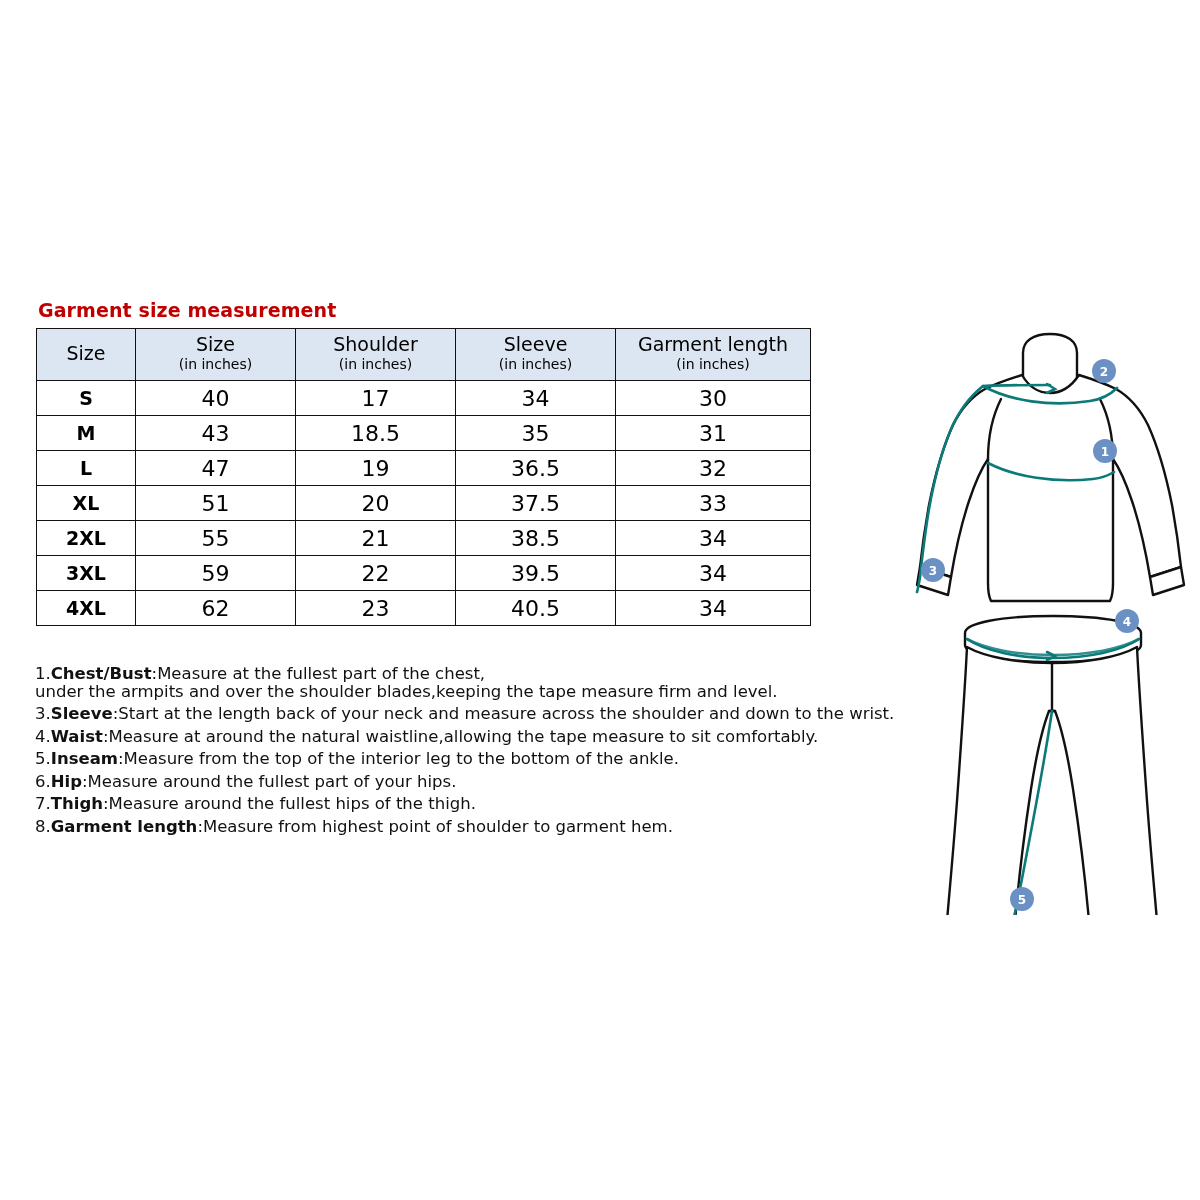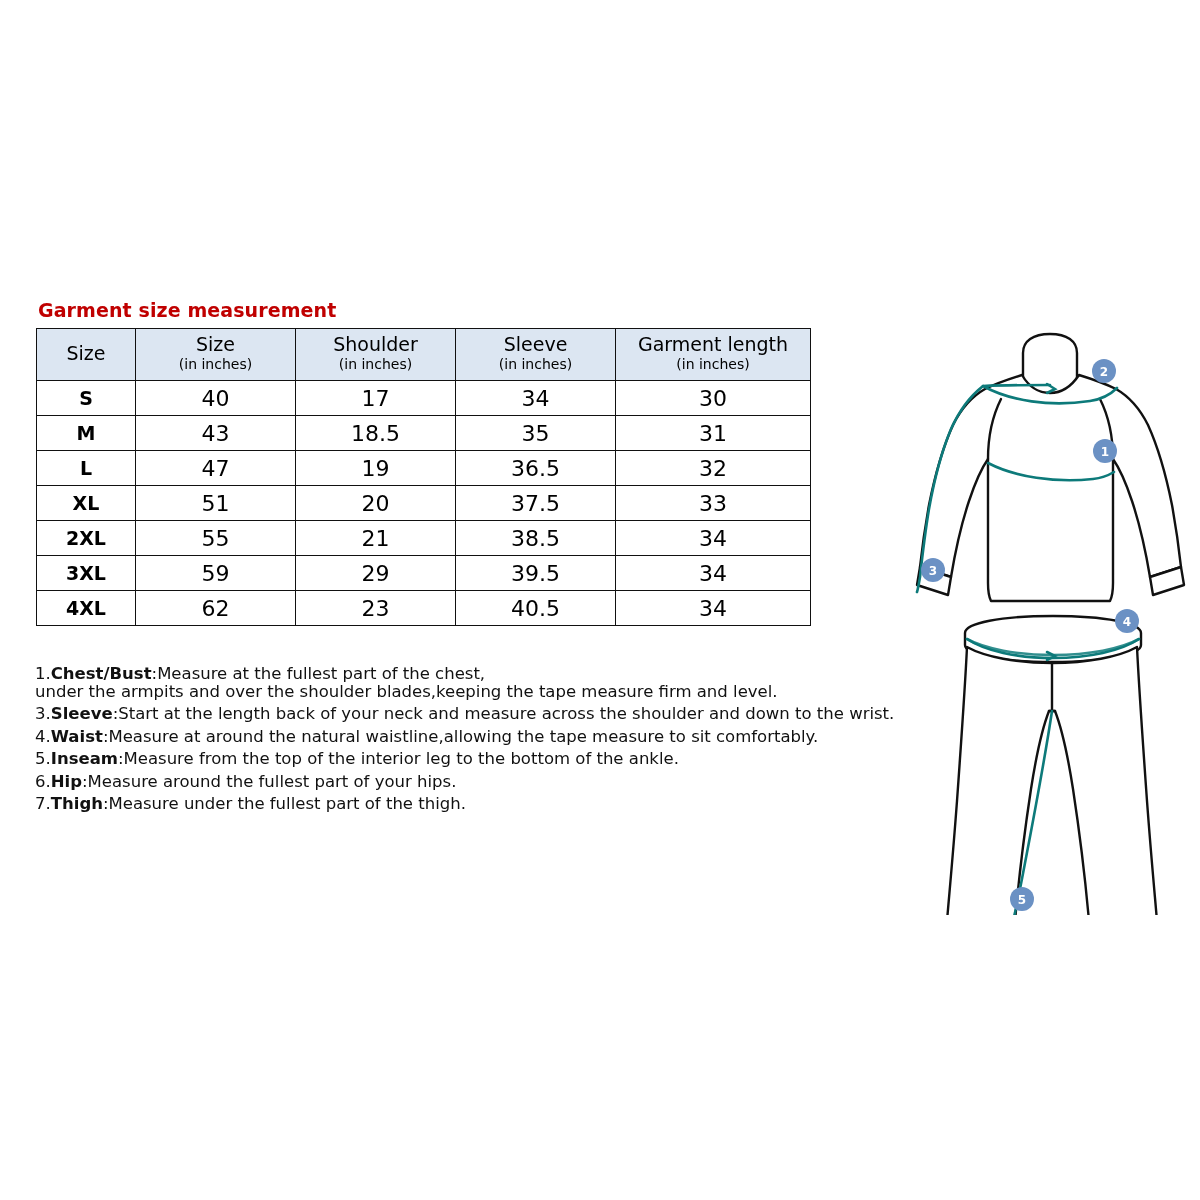--- a/index.html
+++ b/index.html
@@ -205,21 +205,21 @@
         <tr>
           <td class="size-cell">2XL</td>
           <td>55</td>
           <td>21</td>
           <td>38.5</td>
           <td>34</td>
         </tr>
         <tr>
           <td class="size-cell">3XL</td>
           <td>59</td>
-          <td>29</td>
+          <td>22</td>
           <td>39.5</td>
           <td>34</td>
         </tr>
         <tr>
           <td class="size-cell">4XL</td>
           <td>62</td>
           <td>23</td>
           <td>40.5</td>
           <td>34</td>
         </tr>
@@ -239,21 +239,24 @@
     <p class="instr-line">
       <span class="idx">4.</span><span class="lbl">Waist</span><span class="txt">:Measure at around the natural waistline,allowing the tape measure to sit comfortably.</span>
     </p>
     <p class="instr-line">
       <span class="idx">5.</span><span class="lbl">Inseam</span><span class="txt">:Measure from the top of the interior leg to the bottom of the ankle.</span>
     </p>
     <p class="instr-line">
       <span class="idx">6.</span><span class="lbl">Hip</span><span class="txt">:Measure around the fullest part of your hips.</span>
     </p>
     <p class="instr-line">
-      <span class="idx">7.</span><span class="lbl">Thigh</span><span class="txt">:Measure under the fullest part of the thigh.</span>
+      <span class="idx">7.</span><span class="lbl">Thigh</span><span class="txt">:Measure around the fullest hips of the thigh.</span>
+    </p>
+    <p class="instr-line">
+      <span class="idx">8.</span><span class="lbl">Garment length</span><span class="txt">:Measure from highest point of shoulder to garment hem.</span>
     </p>
   </div>
 
   <div class="illustration">
     <svg width="290" height="600" viewBox="0 0 290 600" xmlns="http://www.w3.org/2000/svg">
       <defs>
         <style>
           .olin { fill:#ffffff; stroke:#111111; stroke-width:2.4; stroke-linejoin:round; stroke-linecap:round; }
           .oline-noFill { fill:none; stroke:#111111; stroke-width:2.4; stroke-linecap:round; }
           .mline { fill:none; stroke:#0d7a7a; stroke-width:2.6; stroke-linecap:round; }

